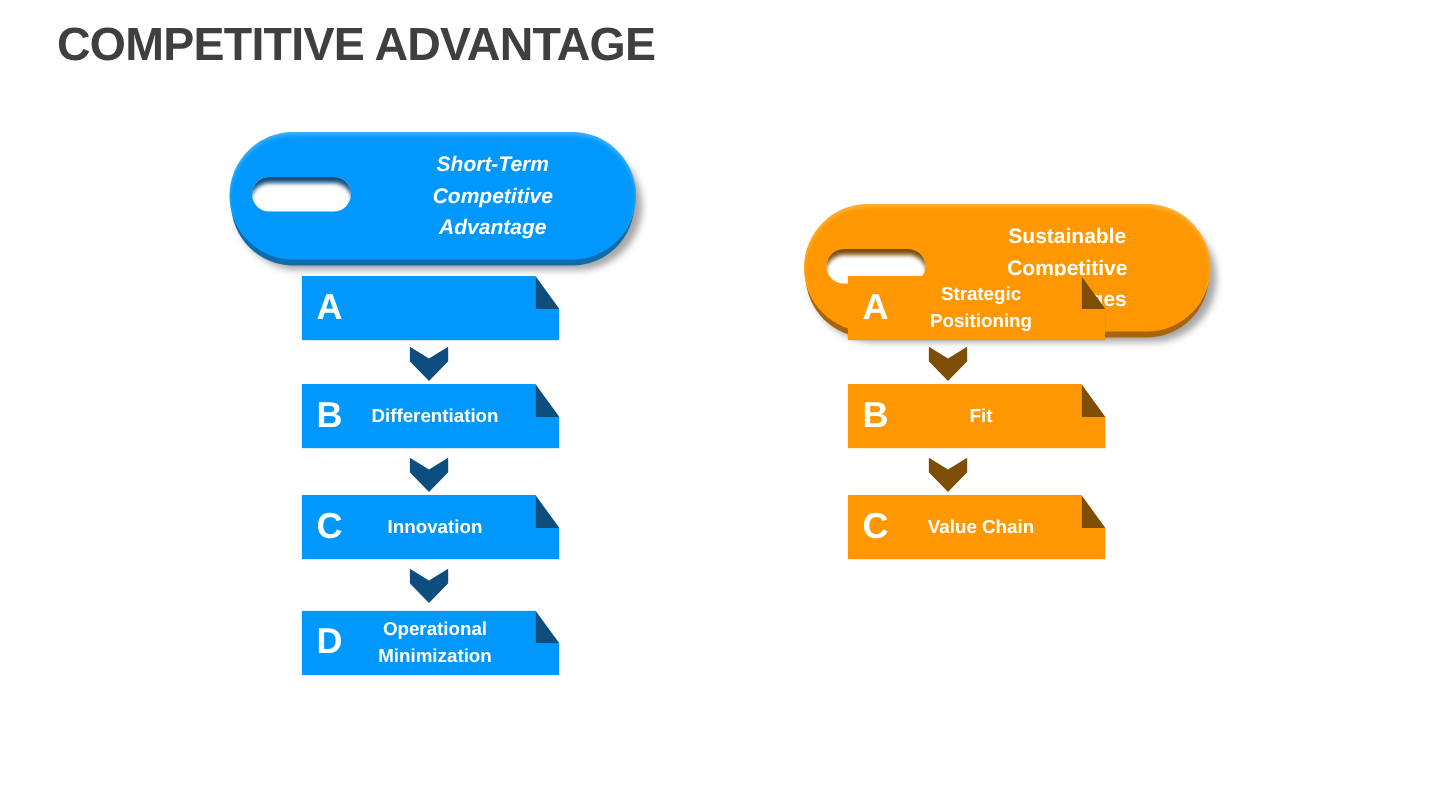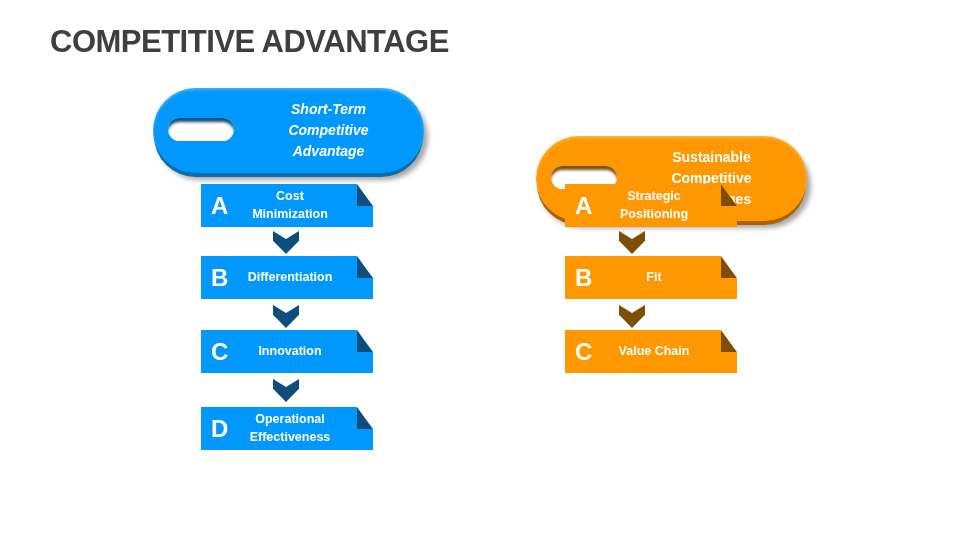--- a/index.html
+++ b/index.html
@@ -6,21 +6,21 @@
     --blue:#0098FC; --blue-dark:#0E4E7E; --blue-edge:#0E6CAD;
     --orange:#FF9800; --orange-dark:#7D4E05; --orange-edge:#A96309;
     --title-text:#3F3F3F; --text-on-fill:#FFFFFF;
   }
   html,body{margin:0;padding:0;background:#888;}
   .stage{
     position:relative; width:960px; height:540px; background:#ffffff;
     font-family:"Liberation Sans", sans-serif; overflow:hidden; margin:0 auto;
   }
   .title{
-    position:absolute; left:38px; top:12px; margin:12px;
+    position:absolute; left:38px; top:12px; margin:0;
     font-size:31px; font-weight:bold; letter-spacing:-0.5px;
     color:var(--title-text);
   }
 
   
   .pill{
     position:absolute; top:88px; width:271px; height:85px; border-radius:43px;
   }
   .pill.blue{
     background:var(--blue);
@@ -98,22 +98,20 @@
   <div class="pill blue pill-blue-pos">
     <span class="slot"></span>
     <span class="pill-label">Short-Term
 Competitive
 Advantage</span>
   </div>
 
   <div class="row blue b-r1">
     <span class="fold"></span>
     <span class="row-letter">A</span>
-    <span class="row-label">Cost
-Minimization</span>
   </div>
   <div class="chev blue b-c1"></div>
 
   <div class="row blue b-r2">
     <span class="fold"></span>
     <span class="row-letter">B</span>
     <span class="row-label">Differentiation</span>
   </div>
   <div class="chev blue b-c2"></div>
 
@@ -121,21 +119,21 @@
     <span class="fold"></span>
     <span class="row-letter">C</span>
     <span class="row-label">Innovation</span>
   </div>
   <div class="chev blue b-c3"></div>
 
   <div class="row blue b-r4">
     <span class="fold"></span>
     <span class="row-letter">D</span>
     <span class="row-label">Operational
-Effectiveness</span>
+Minimization</span>
   </div>
 
   <div class="pill orange pill-orange-pos">
     <span class="slot"></span>
     <span class="pill-label">Sustainable
 Competitive
 Advantages</span>
   </div>
 
   <div class="row orange o-r1">

